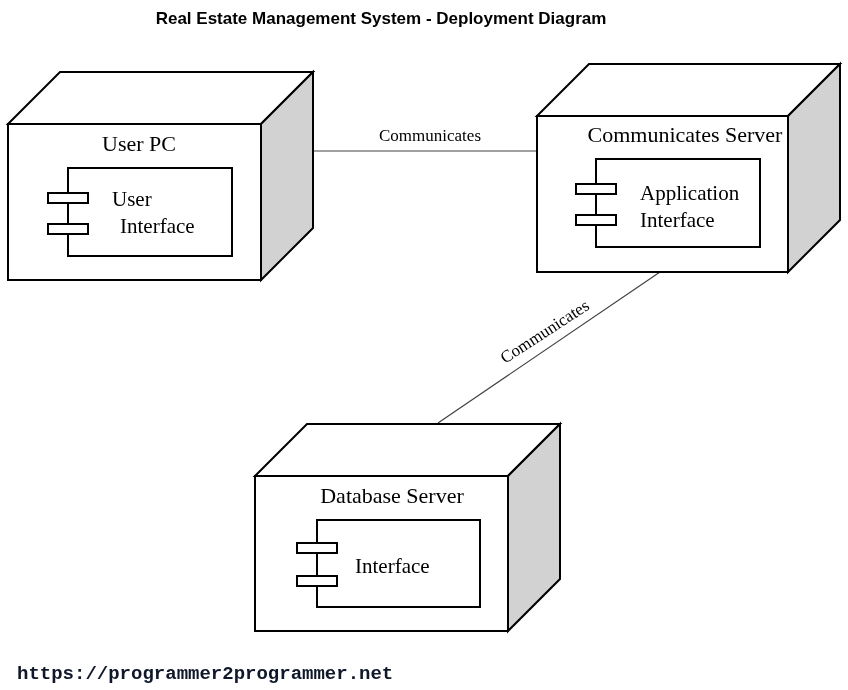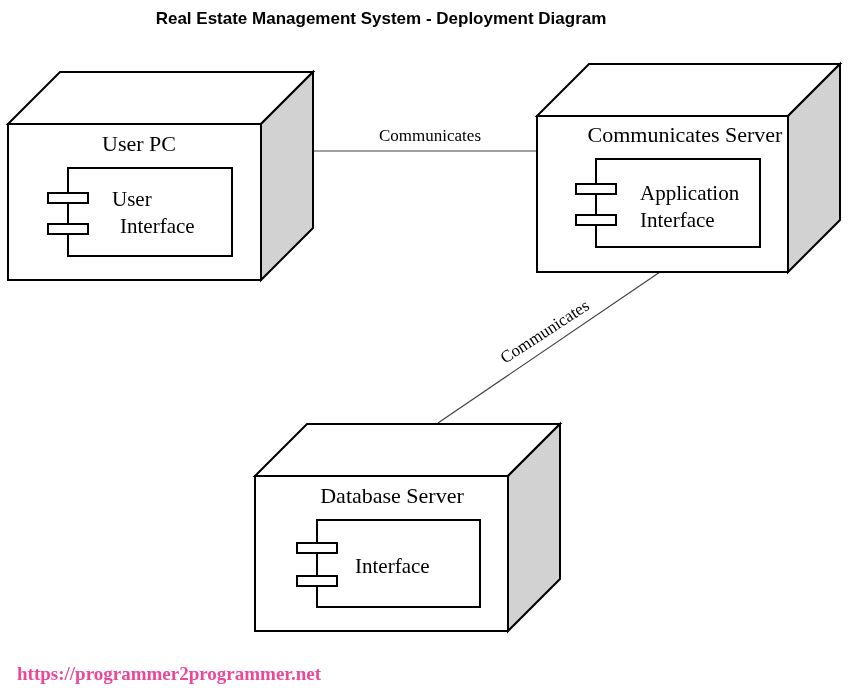--- a/index.html
+++ b/index.html
@@ -38,23 +38,23 @@
     position: absolute; font-size: 17px; white-space: nowrap;
   }
   .conn-label.horizontal {
     left: 430px; top: 136px; transform: translate(-50%, -50%);
   }
   .conn-label.diagonal {
     left: 545px; top: 332px; transform: translate(-50%, -50%) rotate(-33deg);
   }
   .watermark {
     position: absolute; left: 17px; top: 663px;
-    font-family: Liberation Serif, serif;
+    font-family: Liberation Mono, monospace;
     font-weight: bold; font-size: 19px; white-space: nowrap;
-    color: #ec4899;
+    color: #0f172a;
   }
 </style>
 </head>
 <body>
 
 <div class="canvas">
 
   <svg class="diagram-svg" width="848" height="690" viewBox="0 0 848 690">
 
     <line x1="313" y1="151" x2="537" y2="151" stroke-width="1.5" stroke="#808080"></line>

